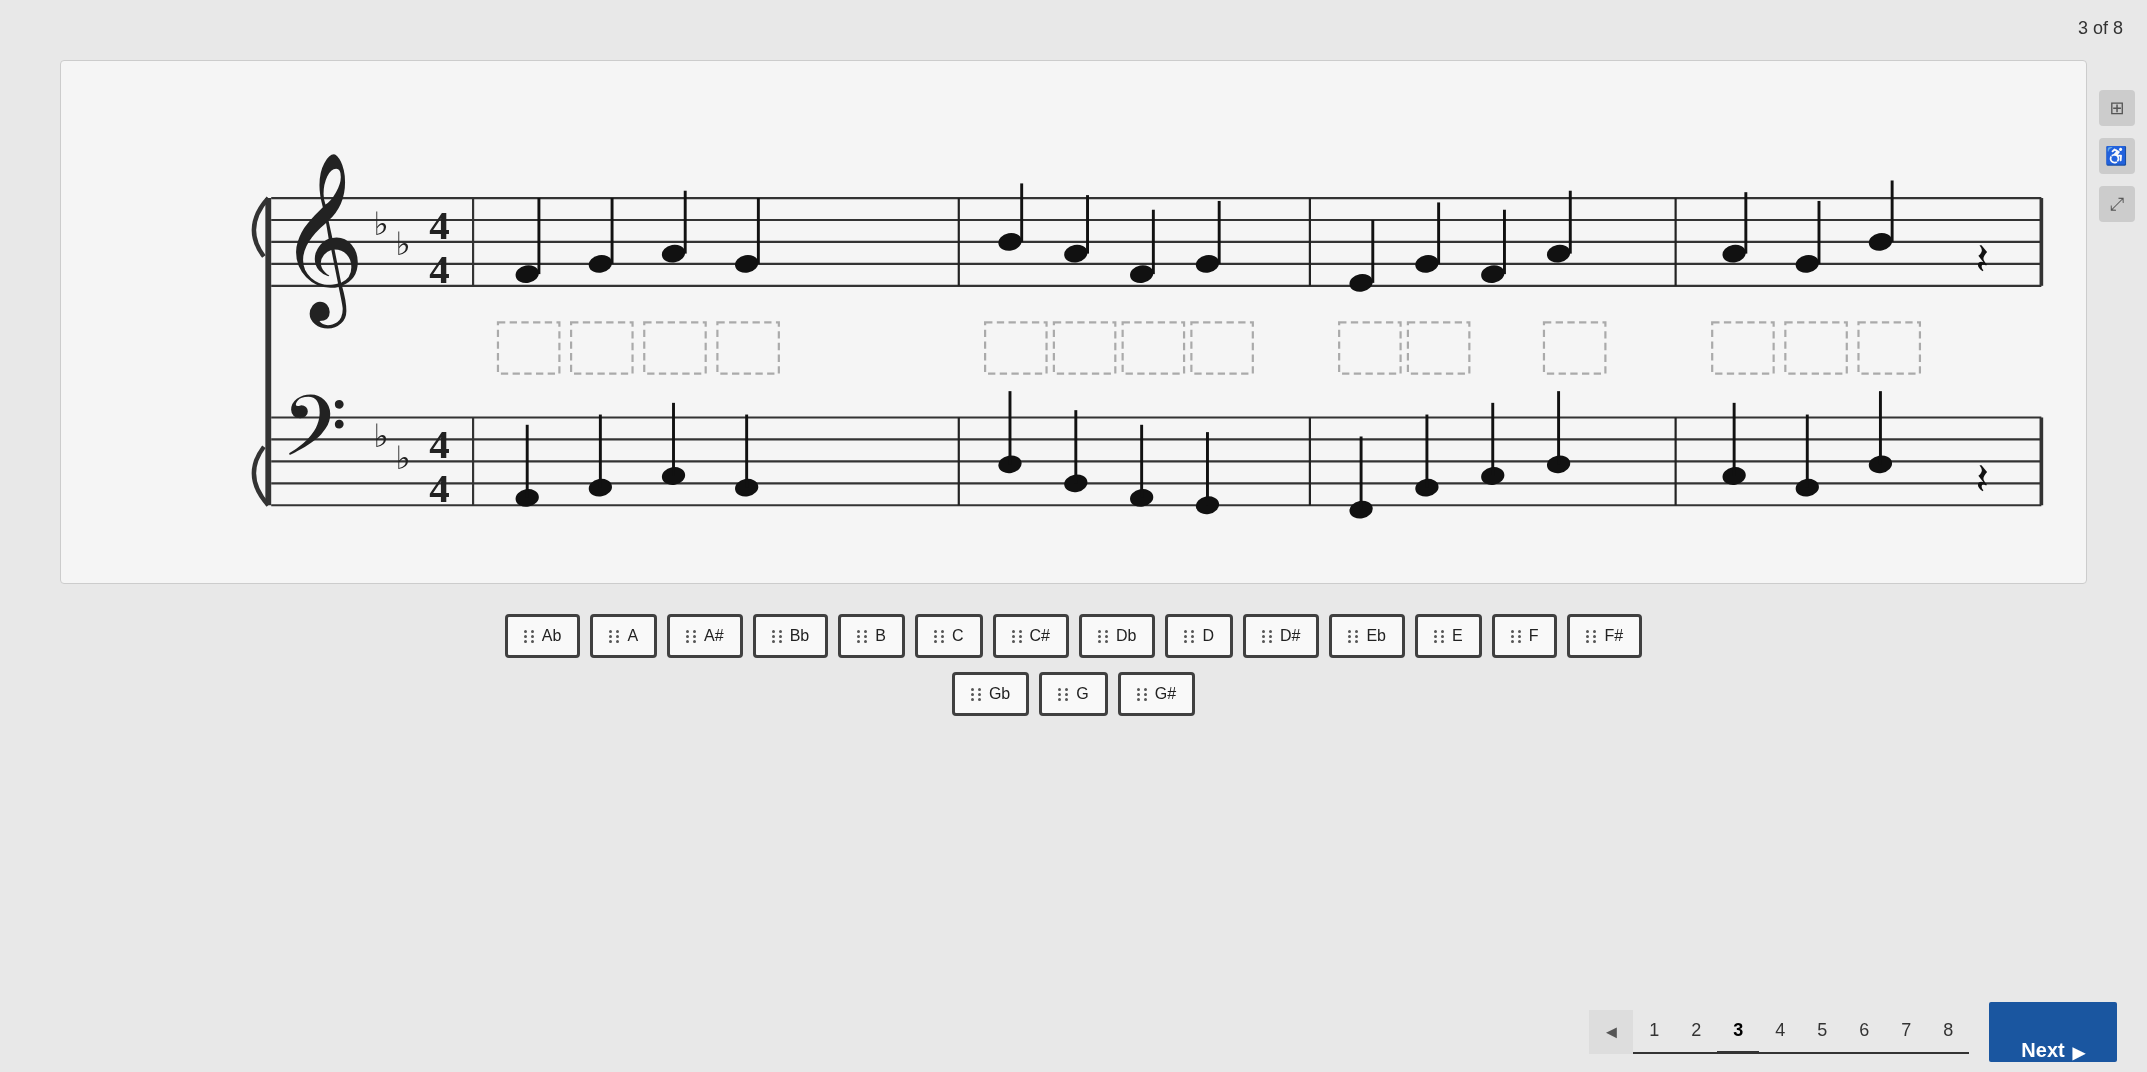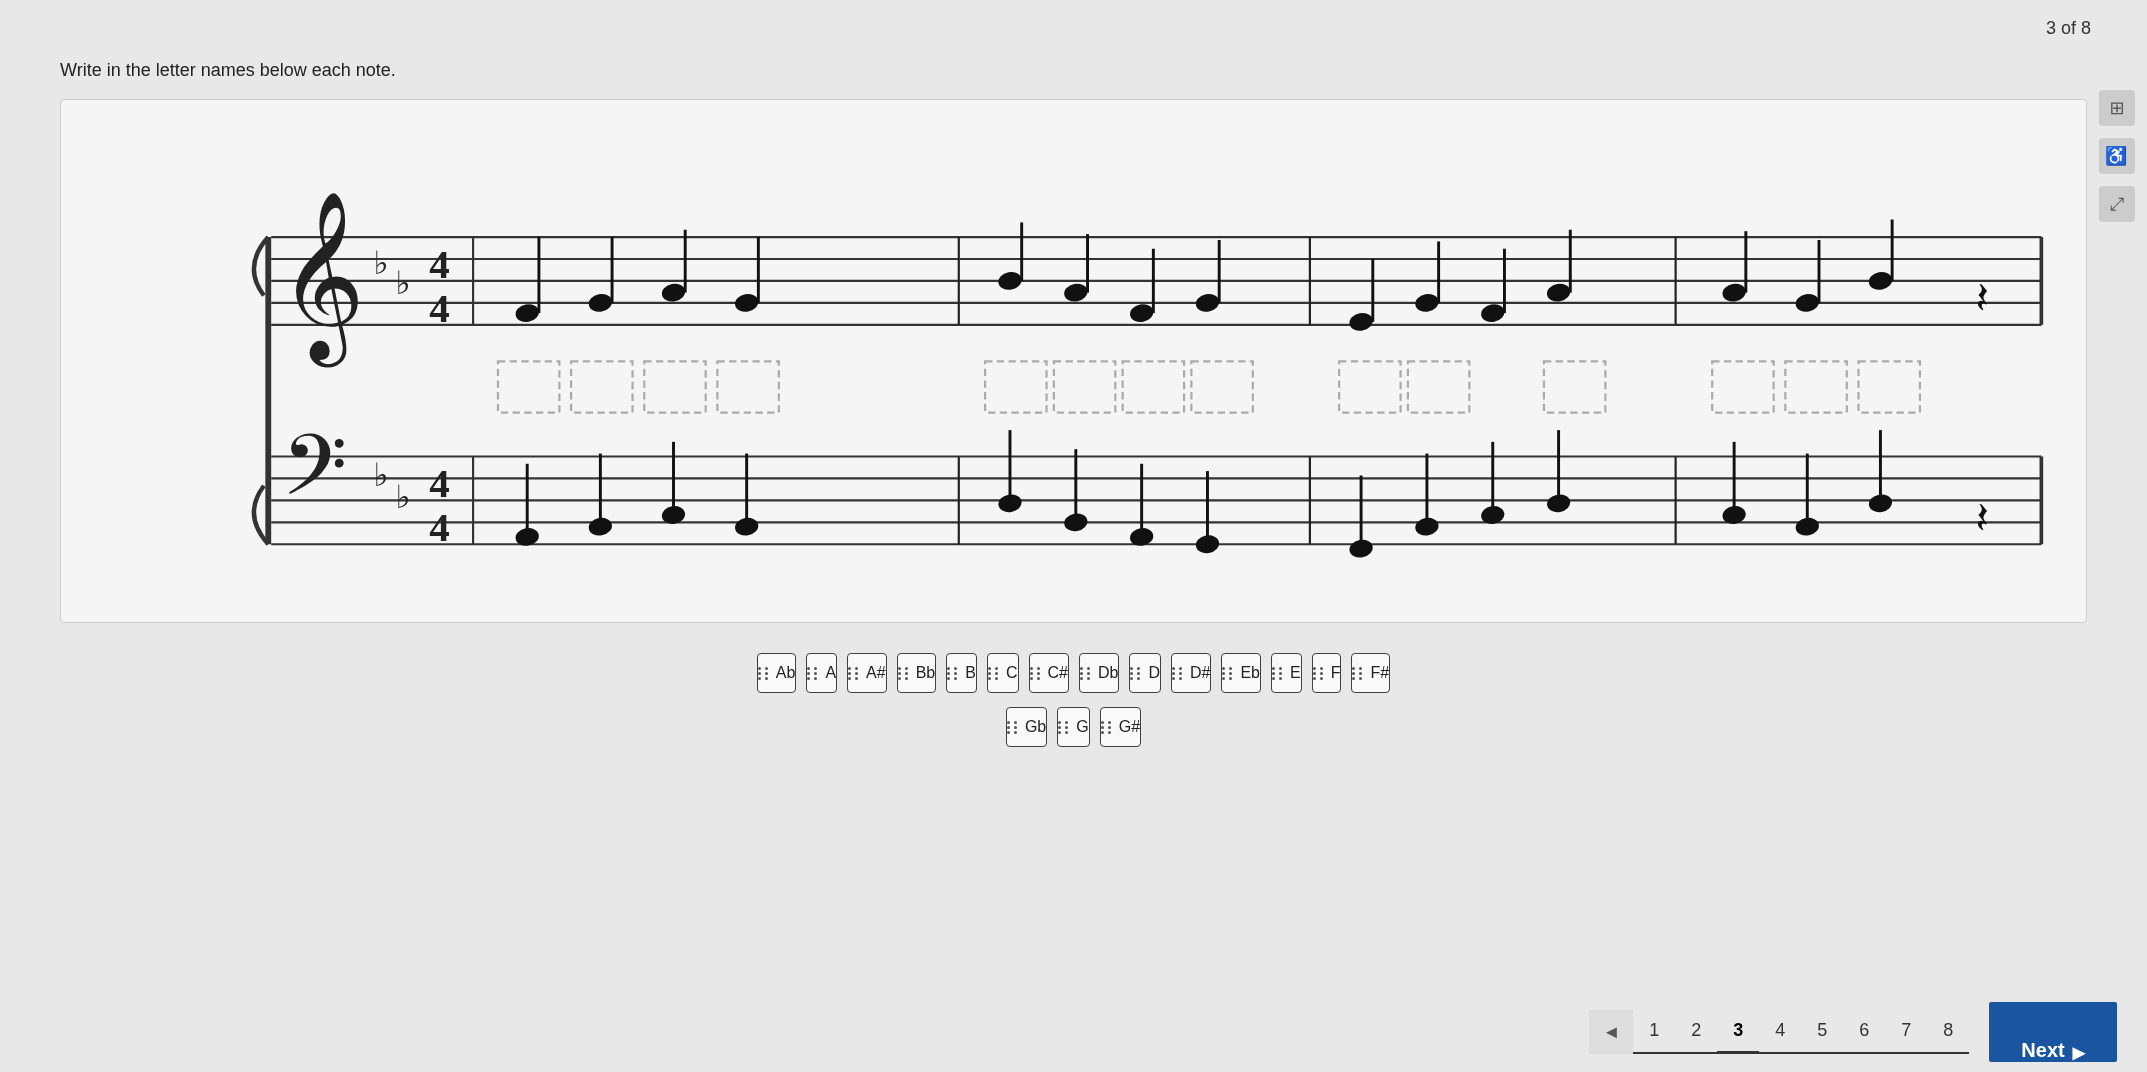--- a/index.html
+++ b/index.html
@@ -6,21 +6,21 @@
     body {
       font-family: Arial, sans-serif;
       background: #e8e8e8;
       min-height: 1072px;
       position: relative;
       overflow-x: hidden;
     }
     .page-counter {
       position: absolute;
       top: 18px;
-      right: 56px;
+      right: 24px;
       font-size: 18px;
       color: #333;
     }
     .sidebar-icons {
       position: absolute;
       top: 90px;
       right: 12px;
       display: flex;
       flex-direction: column;
       gap: 12px;
@@ -64,22 +64,22 @@
     .note-tiles-row {
       display: flex;
       gap: 10px;
       flex-wrap: wrap;
       justify-content: center;
     }
     .note-tile {
       display: flex;
       align-items: center;
       gap: 6px;
-      padding: 10px 0;
-      border: 1px solid #404040;
+      padding: 10px 16px;
+      border: 3px solid #404040;
       background: #f9f9f9;
       border-radius: 4px;
       font-size: 16px;
       font-weight: 500;
       color: #222;
       cursor: grab;
       user-select: none;
       white-space: nowrap;
     }
     .note-tile .drag-icon {
@@ -186,21 +186,20 @@
 
 <div class="page-counter">3 of 8</div>
 
 <div class="sidebar-icons">
   <div class="sidebar-icon">⊞</div>
   <div class="sidebar-icon">♿</div>
   <div class="sidebar-icon">⤢</div>
 </div>
 
 <div class="main-content">
-  <div class="instruction">Write in the letter names below each note.</div>
 
   <div class="music-container">
     
     <svg class="staff-svg" viewBox="0 0 1350 320" xmlns="http://www.w3.org/2000/svg">
 
       <line x1="130" y1="80" x2="1340" y2="80" stroke="#333" stroke-width="1.5"></line>
       <line x1="130" y1="95" x2="1340" y2="95" stroke="#333" stroke-width="1.5"></line>
       <line x1="130" y1="110" x2="1340" y2="110" stroke="#333" stroke-width="1.5"></line>
       <line x1="130" y1="125" x2="1340" y2="125" stroke="#333" stroke-width="1.5"></line>
       <line x1="130" y1="140" x2="1340" y2="140" stroke="#333" stroke-width="1.5"></line>

